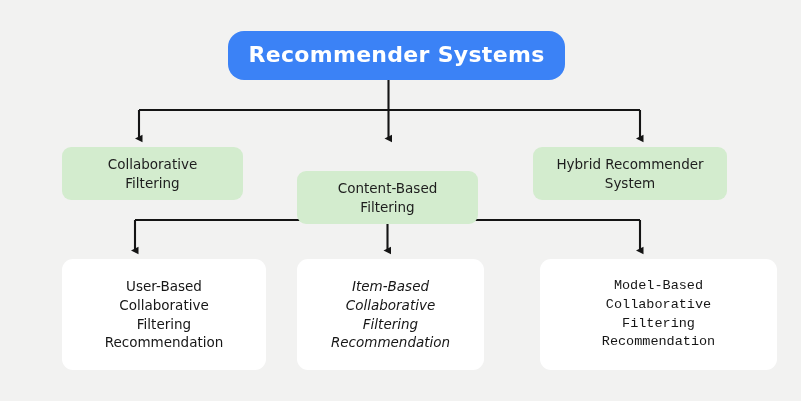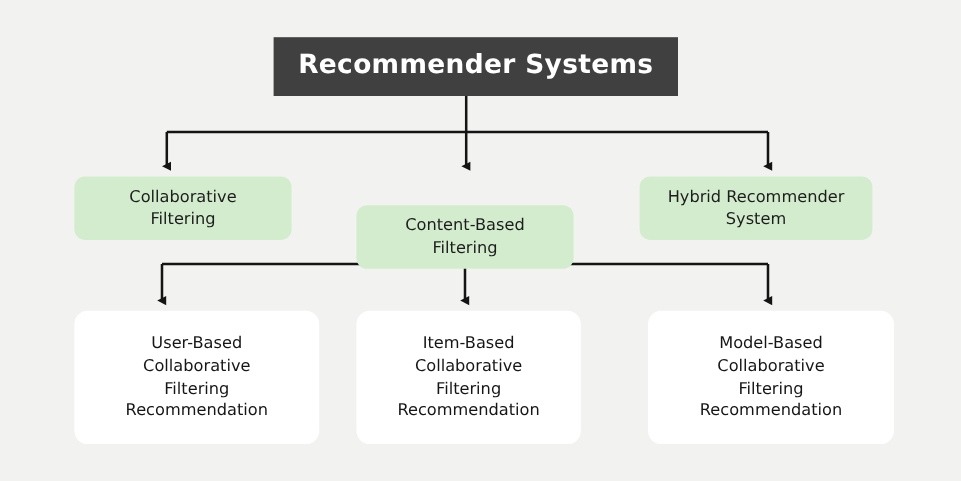--- a/index.html
+++ b/index.html
@@ -29,25 +29,26 @@
     pointer-events: none;
   }
 
   
   .root-box {
     position: absolute;
     left: 228px;
     top: 31px;
     width: 337px;
     height: 49px;
-    background: #404040;
+    background: #3b82f6;
     display: flex;
     align-items: center;
     justify-content: center;
     box-sizing: border-box;
+    border-radius: 16px;
   }
   .root-label {
     color: #ffffff;
     font-size: 22px;
     font-weight: bold;
     letter-spacing: 0.3px;
     line-height: 1.1;
     text-align: center;
     white-space: nowrap;
   }
@@ -81,22 +82,22 @@
     top: 259px;
     height: 111px;
     background: #ffffff;
     border-radius: 11px;
     display: flex;
     align-items: center;
     justify-content: center;
     box-sizing: border-box;
   }
   .level3-box.col1 { left: 62px;  width: 204px; }
-  .level3-box.col2 { left: 297px; width: 187px; }
-  .level3-box.col3 { left: 540px; width: 205px; }
+  .level3-box.col2 { left: 297px; width: 187px; font-style: italic; }
+  .level3-box.col3 { left: 540px; width: 237px; font-family: Liberation Mono, monospace; }
   .level3-label {
     color: #161616;
     font-size: 13.5px;
     line-height: 1.38;
     text-align: center;
     white-space: pre-line;
   }
 </style>
 </head>
 <body>

